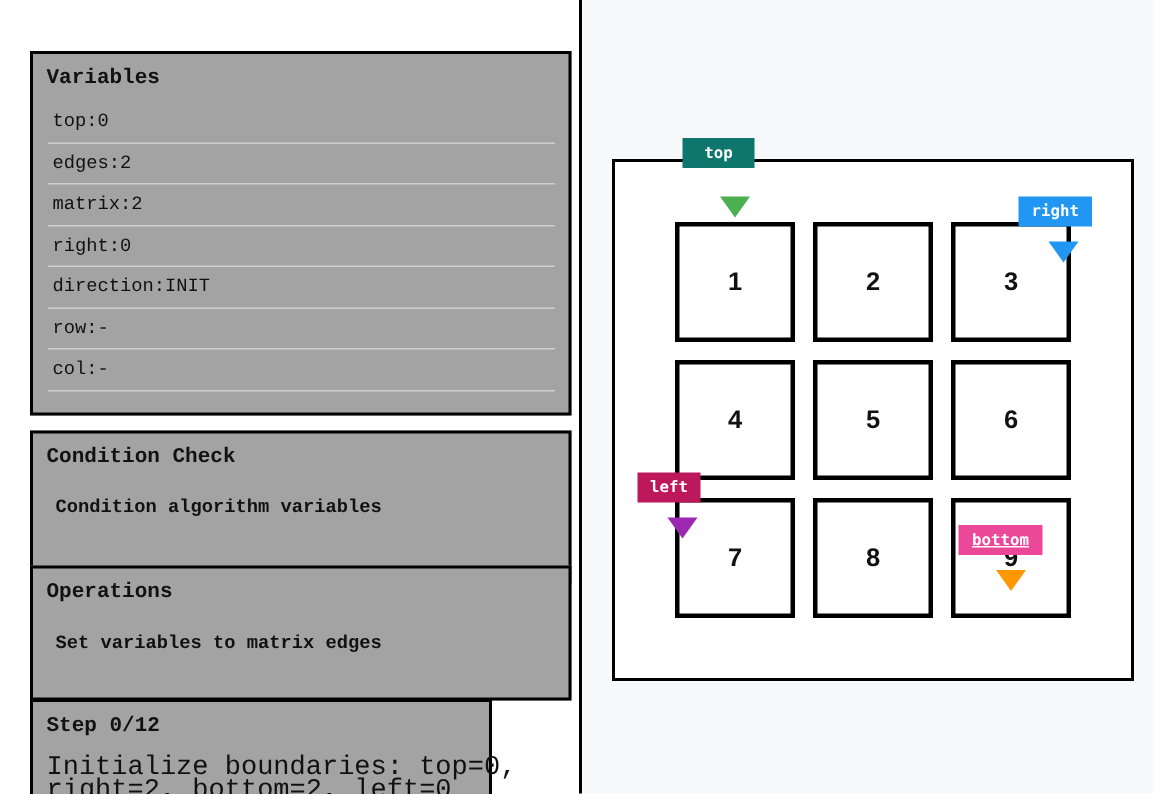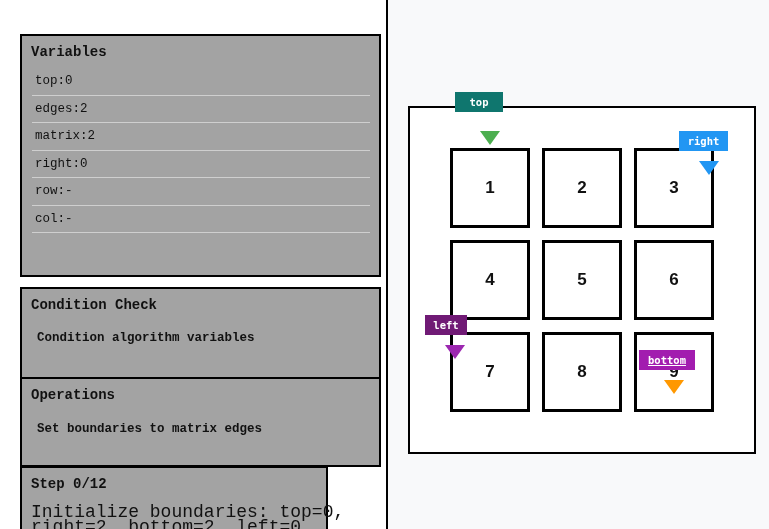--- a/index.html
+++ b/index.html
@@ -144,38 +144,42 @@
       </div>
       <div class="var-row">
         <span>matrix:</span>
         <span>2</span>
       </div>
       <div class="var-row">
         <span>right:</span>
         <span>0</span>
       </div>
       <div class="var-row">
+        <span>direction:</span>
+        <span>INIT</span>
+      </div>
+      <div class="var-row">
         <span>row:</span>
         <span>-</span>
       </div>
       <div class="var-row">
         <span>col:</span>
         <span>-</span>
       </div>
     </div>
   </div>
 
   <div class="panel" id="p-cond">
     <div class="panel-title">Condition Check</div>
     <div class="panel-body-bold">Condition algorithm variables</div>
   </div>
 
   <div class="panel" id="p-ops">
     <div class="panel-title">Operations</div>
-    <div class="panel-body-bold" style="top:43px">Set boundaries to matrix edges</div>
+    <div class="panel-body-bold" style="top:43px">Set variables to matrix edges</div>
   </div>
 
   <div class="panel" id="p-step">
     <div class="panel-title">Step 0/12</div>
     <div class="step-desc">Initialize boundaries: top=0, right=2, bottom=2, left=0</div>
   </div>
 </div>
 
 <div class="divider"></div>
 
@@ -191,18 +195,18 @@
   <div class="cell" style="left:62px; top:332px;">7</div>
   <div class="cell" style="left:154px; top:332px;">8</div>
   <div class="cell" style="left:246px; top:332px;">9</div>
 
   <div class="tag" style="left:67px; top:92px; width:48px; height:20px; background:#0f766e;">top</div>
   <div class="arrow" style="left:92px; top:131px; border-top-color:#4caf50;"></div>
 
   <div class="tag" style="left:291px; top:131px; width:49px; height:20px; background:#2196f3;">right</div>
   <div class="arrow" style="left:311px; top:161px; border-top-color:#2196f3;"></div>
 
-  <div class="tag" style="left:37px; top:315px; width:42px; height:20px; background:#701a75;">left</div>
+  <div class="tag" style="left:37px; top:315px; width:42px; height:20px; background:#be185d;">left</div>
   <div class="arrow" style="left:57px; top:345px; border-top-color:#9c27b0;"></div>
 
-  <div class="tag" style="left:251px; top:350px; width:56px; height:20px; background:#a21caf;text-decoration:underline;">bottom</div>
+  <div class="tag" style="left:251px; top:350px; width:56px; height:20px; background:#ec4899;text-decoration:underline;">bottom</div>
   <div class="arrow" style="left:276px; top:380px; border-top-color:#ff9800;"></div>
 </div>
 
 </body></html>

